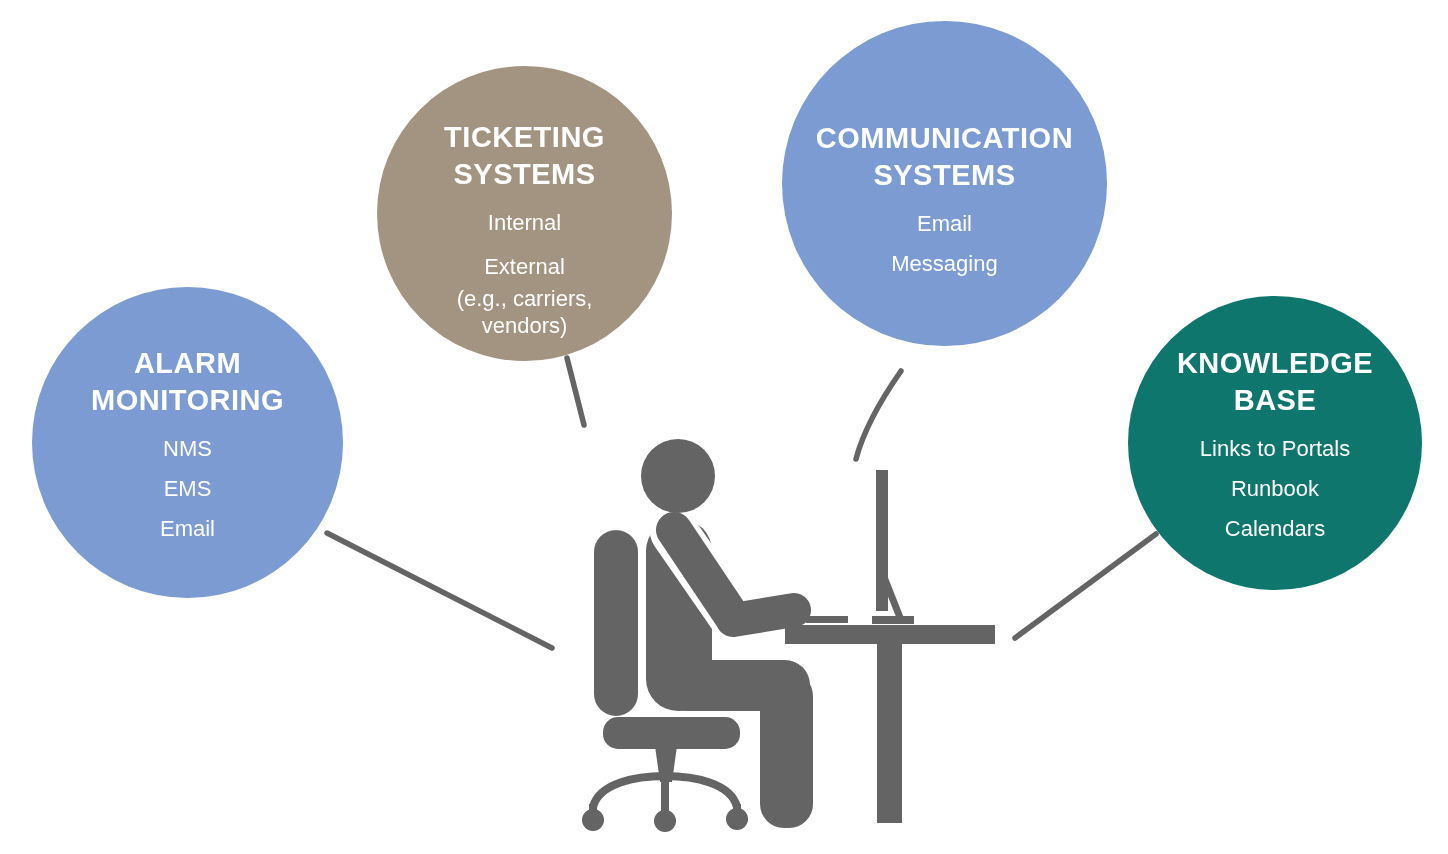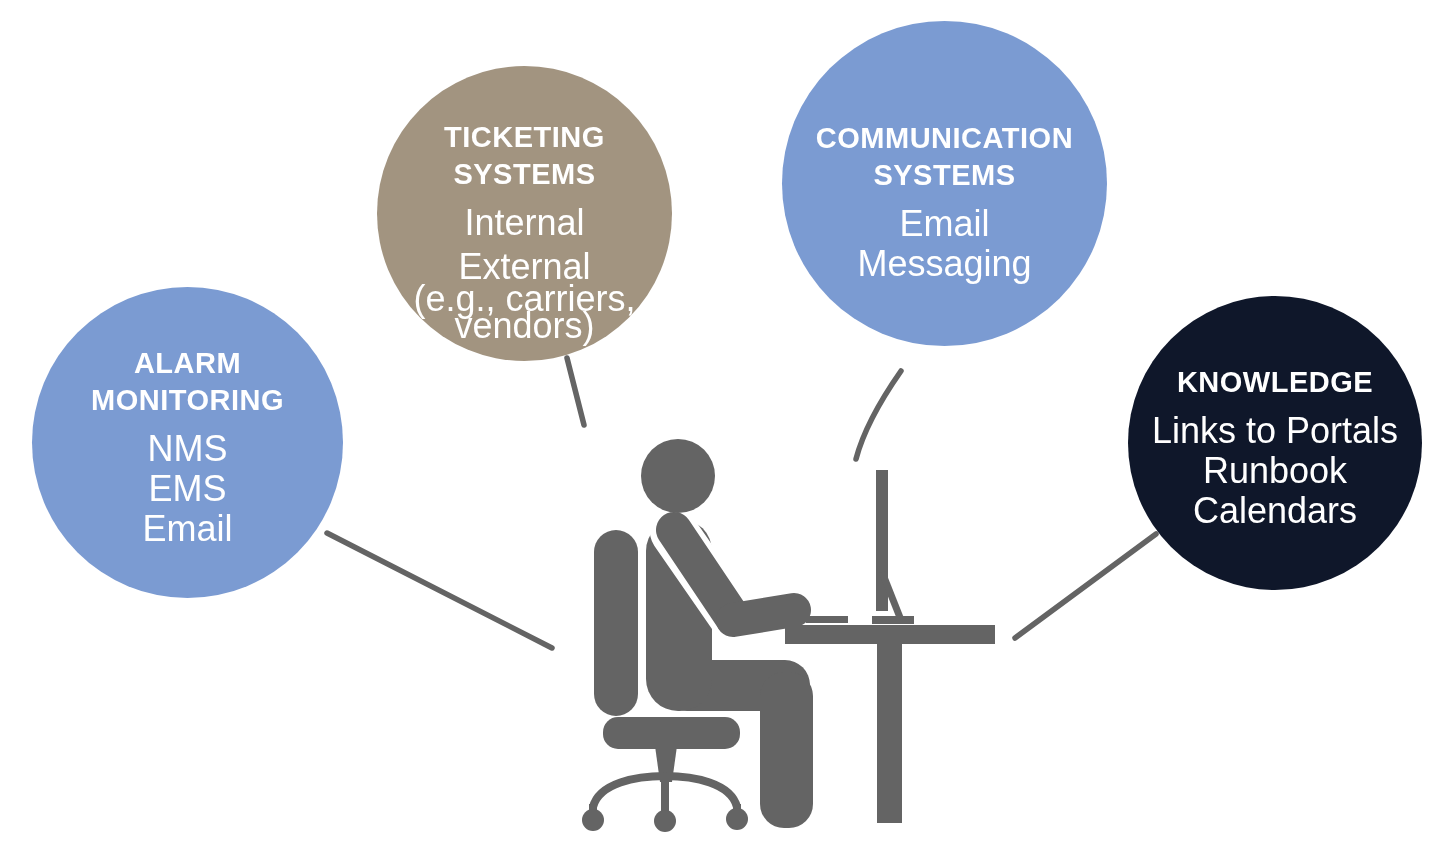--- a/index.html
+++ b/index.html
@@ -31,21 +31,21 @@
     text-align: center;
     color: var(--text, #ffffff);
   }
   .bubble .title {
     font-weight: 700;
     font-size: 29px;
     line-height: 37px;
     letter-spacing: 0.5px;
     margin-bottom: 10px;
   }
-  .bubble .items { font-size: 36px; line-height: 40px; font-weight: 400; }
+  .bubble .items { font-size: 22px; line-height: 40px; font-weight: 400; }
   .bubble .item.gap-top { margin-top: 6px; line-height: 36px; }
   .bubble .item.tight { line-height: 27px; }
 
   
   .bubble-alarm        { left: 32px;   top: 287px; width: 311px; height: 311px; }
   .bubble-alarm .content        { transform: translateY(4px); }
   .bubble-ticketing    { left: 377px;  top: 66px;  width: 295px; height: 295px; }
   .bubble-ticketing .content    { transform: translateY(7px); margin-top: 16px; }
   .bubble-communication{ left: 782px;  top: 21px;  width: 325px; height: 325px; }
   .bubble-communication .content{ transform: translateY(18px); }
@@ -132,24 +132,25 @@
         <div>COMMUNICATION</div>
         <div>SYSTEMS</div>
       </div>
       <div class="items">
         <div class="item">Email</div>
         <div class="item">Messaging</div>
       </div>
     </div>
   </div>
 
-  <div class="bubble bubble-knowledge" style="background-color: #0f172a;">
+  <div class="bubble bubble-knowledge" style="background-color: #0f766e;">
     <div class="content">
       <div class="title">
         <div>KNOWLEDGE</div>
+        <div>BASE</div>
       </div>
       <div class="items">
         <div class="item">Links to Portals</div>
         <div class="item">Runbook</div>
         <div class="item">Calendars</div>
       </div>
     </div>
   </div>
 
 </div>

